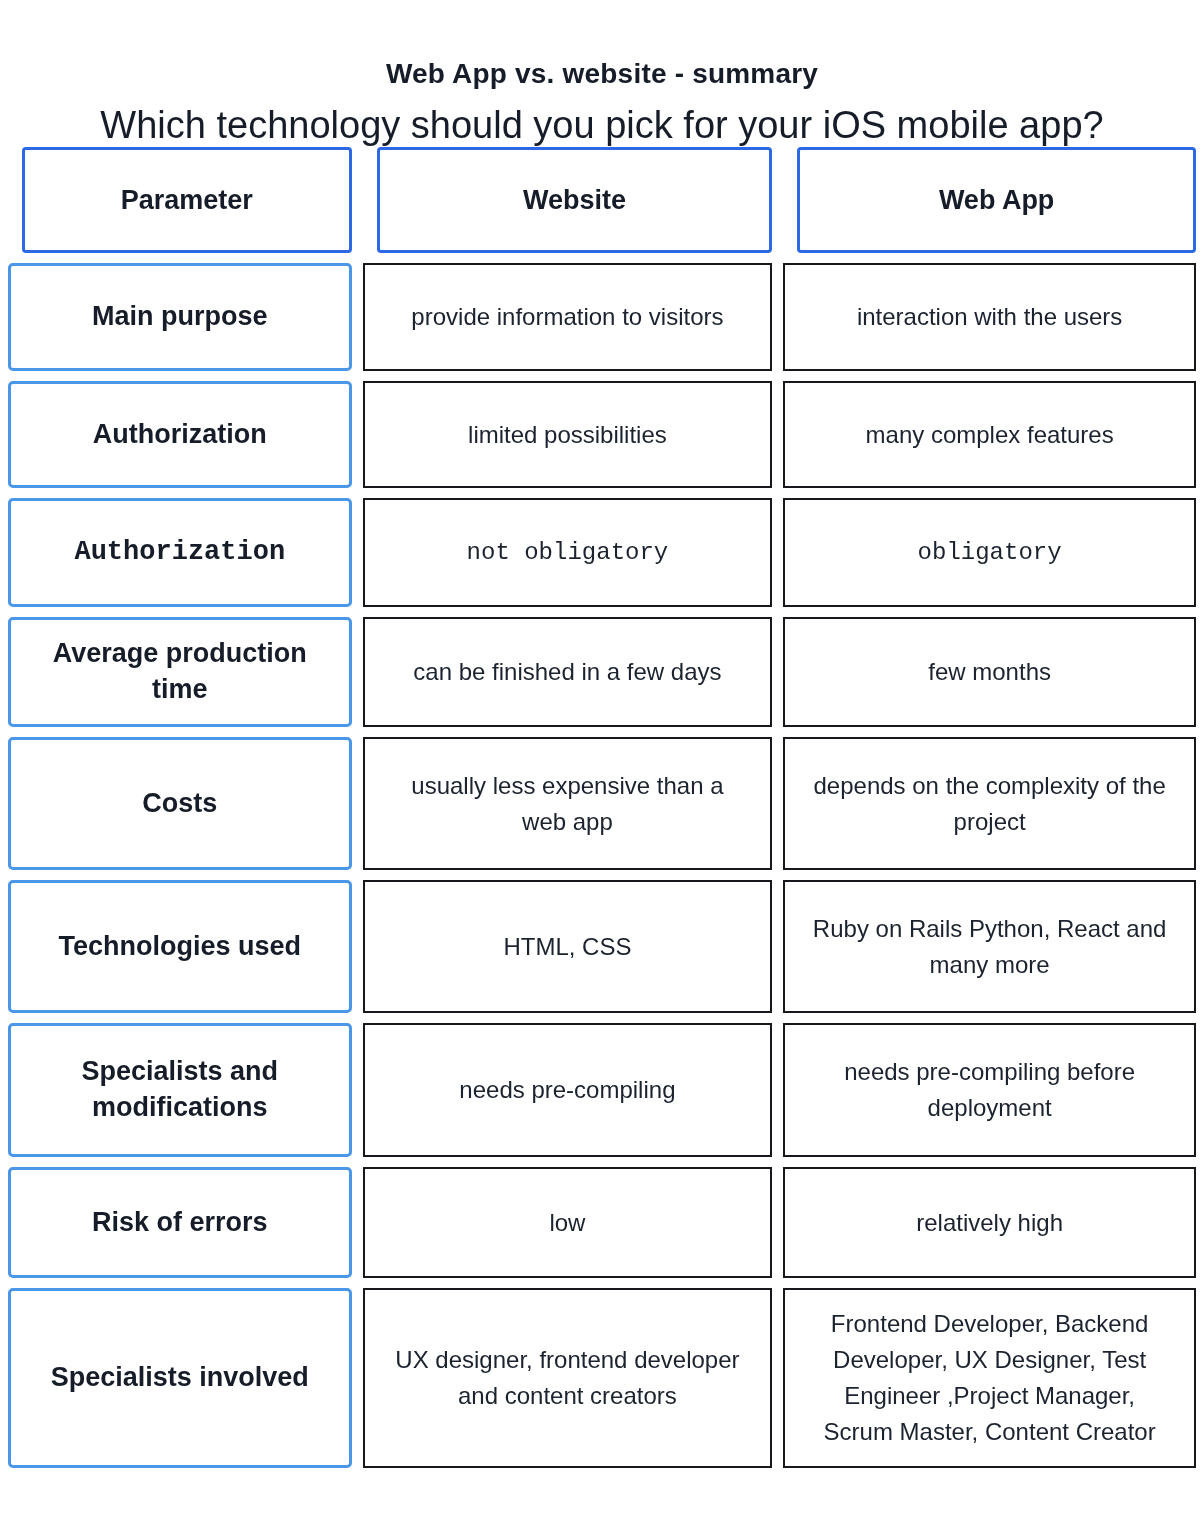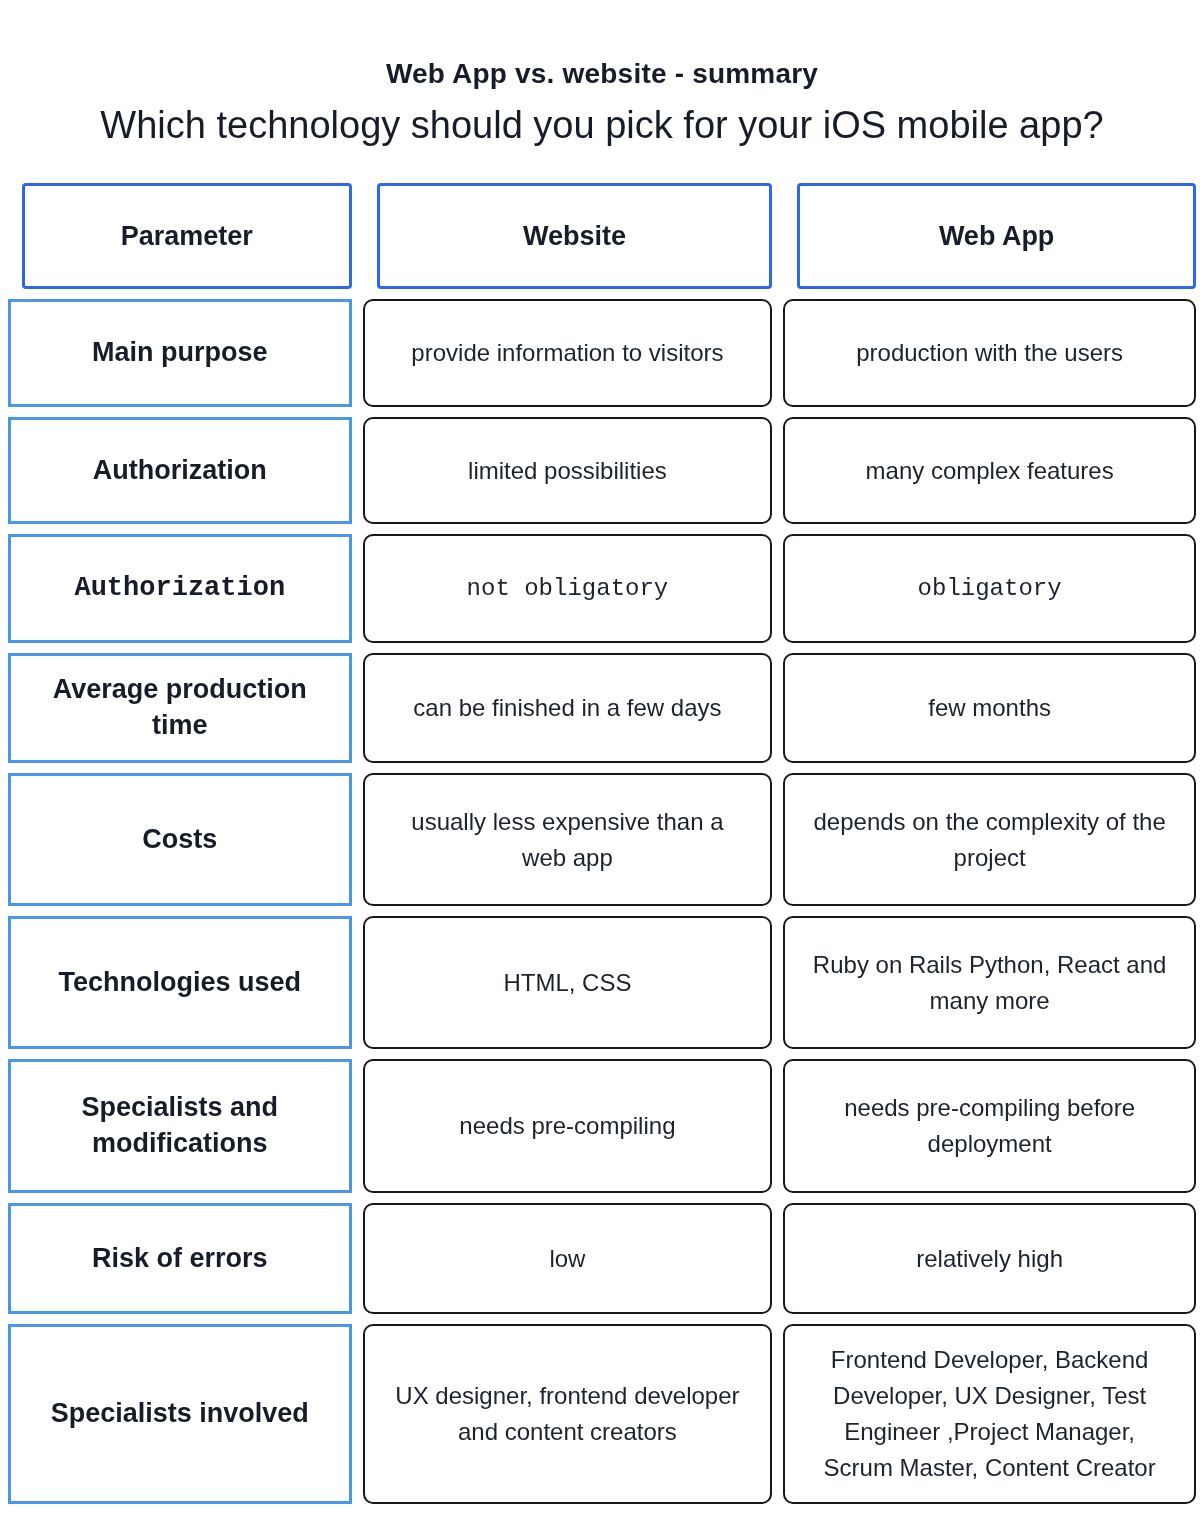--- a/index.html
+++ b/index.html
@@ -15,21 +15,20 @@
     font-family: "Liberation Sans", sans-serif;
     color: var(--text-body);
   }
   .page {
     width: 1204px;
     margin: 0 auto;
   }
   .titles {
     text-align: center;
     padding-top: 58px;
-    padding-bottom: 36px;
   }
   .title {
     font-size: 28px;
     font-weight: 700;
     color: var(--text-dark);
     letter-spacing: 0.2px;
   }
   .subtitle {
     margin-top: 14px;
     font-size: 38px;
@@ -59,29 +58,29 @@
   .cell.header {
     border: 3px solid var(--header-border);
     border-radius: 4px;
     font-size: 27px;
     font-weight: 700;
     color: var(--text-dark);
     margin-left: 14px;
   }
   .cell.param {
     border: 3px solid var(--param-border);
-    border-radius: 0;
+    border-radius: 5px;
     font-size: 27px;
     font-weight: 700;
     line-height: 1.33;
     color: var(--text-dark);
   }
   .cell.data {
     border: 2.5px solid var(--cell-border);
-    border-radius: 10px;
+    border-radius: 0;
   }
   
   .hrow   { height: 106px; }
   .r0     { height: 108px; }
   .r1     { height: 107px; }
   .r2     { height: 109px; font-family: Liberation Mono, monospace; }
   .r3     { height: 110px; }
   .r4     { height: 133px; }
   .r5     { height: 133px; }
   .r6     { height: 134px; }
@@ -103,21 +102,21 @@
 
     <div class="row hrow">
       <div class="cell header">Parameter</div>
       <div class="cell header">Website</div>
       <div class="cell header">Web App</div>
     </div>
 
     <div class="row r0">
       <div class="cell param">Main purpose</div>
       <div class="cell data">provide information to visitors</div>
-      <div class="cell data">production with the users</div>
+      <div class="cell data">interaction with the users</div>
     </div>
 
     <div class="row r1">
       <div class="cell param">Authorization</div>
       <div class="cell data">limited possibilities</div>
       <div class="cell data">many complex features</div>
     </div>
 
     <div class="row r2">
       <div class="cell param">Authorization</div>

